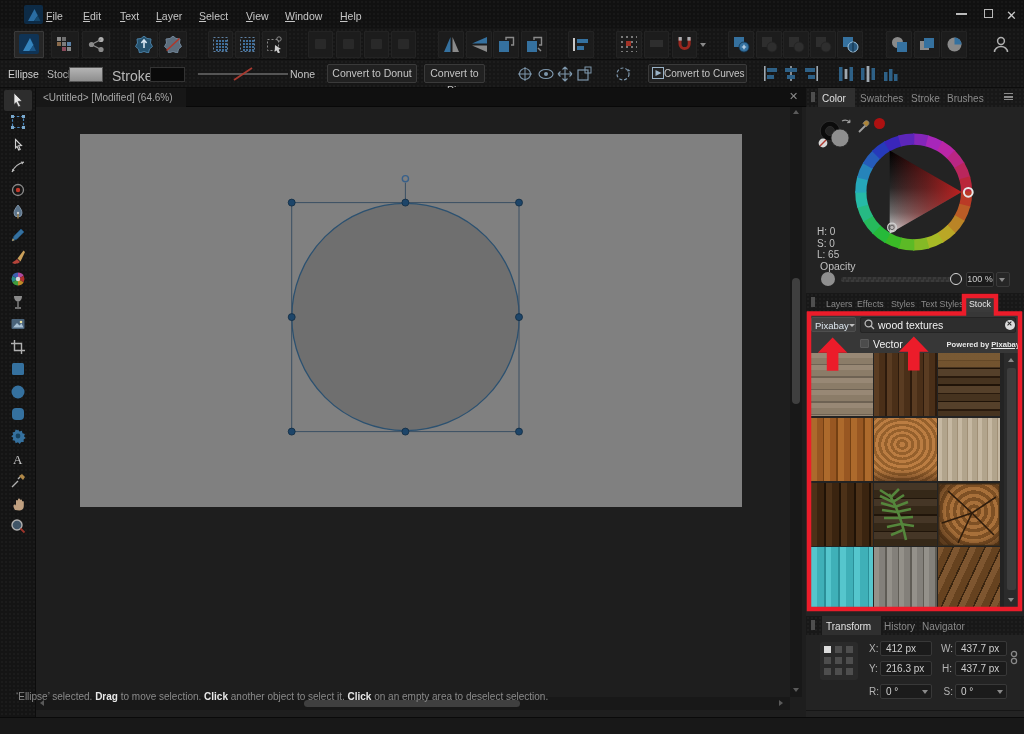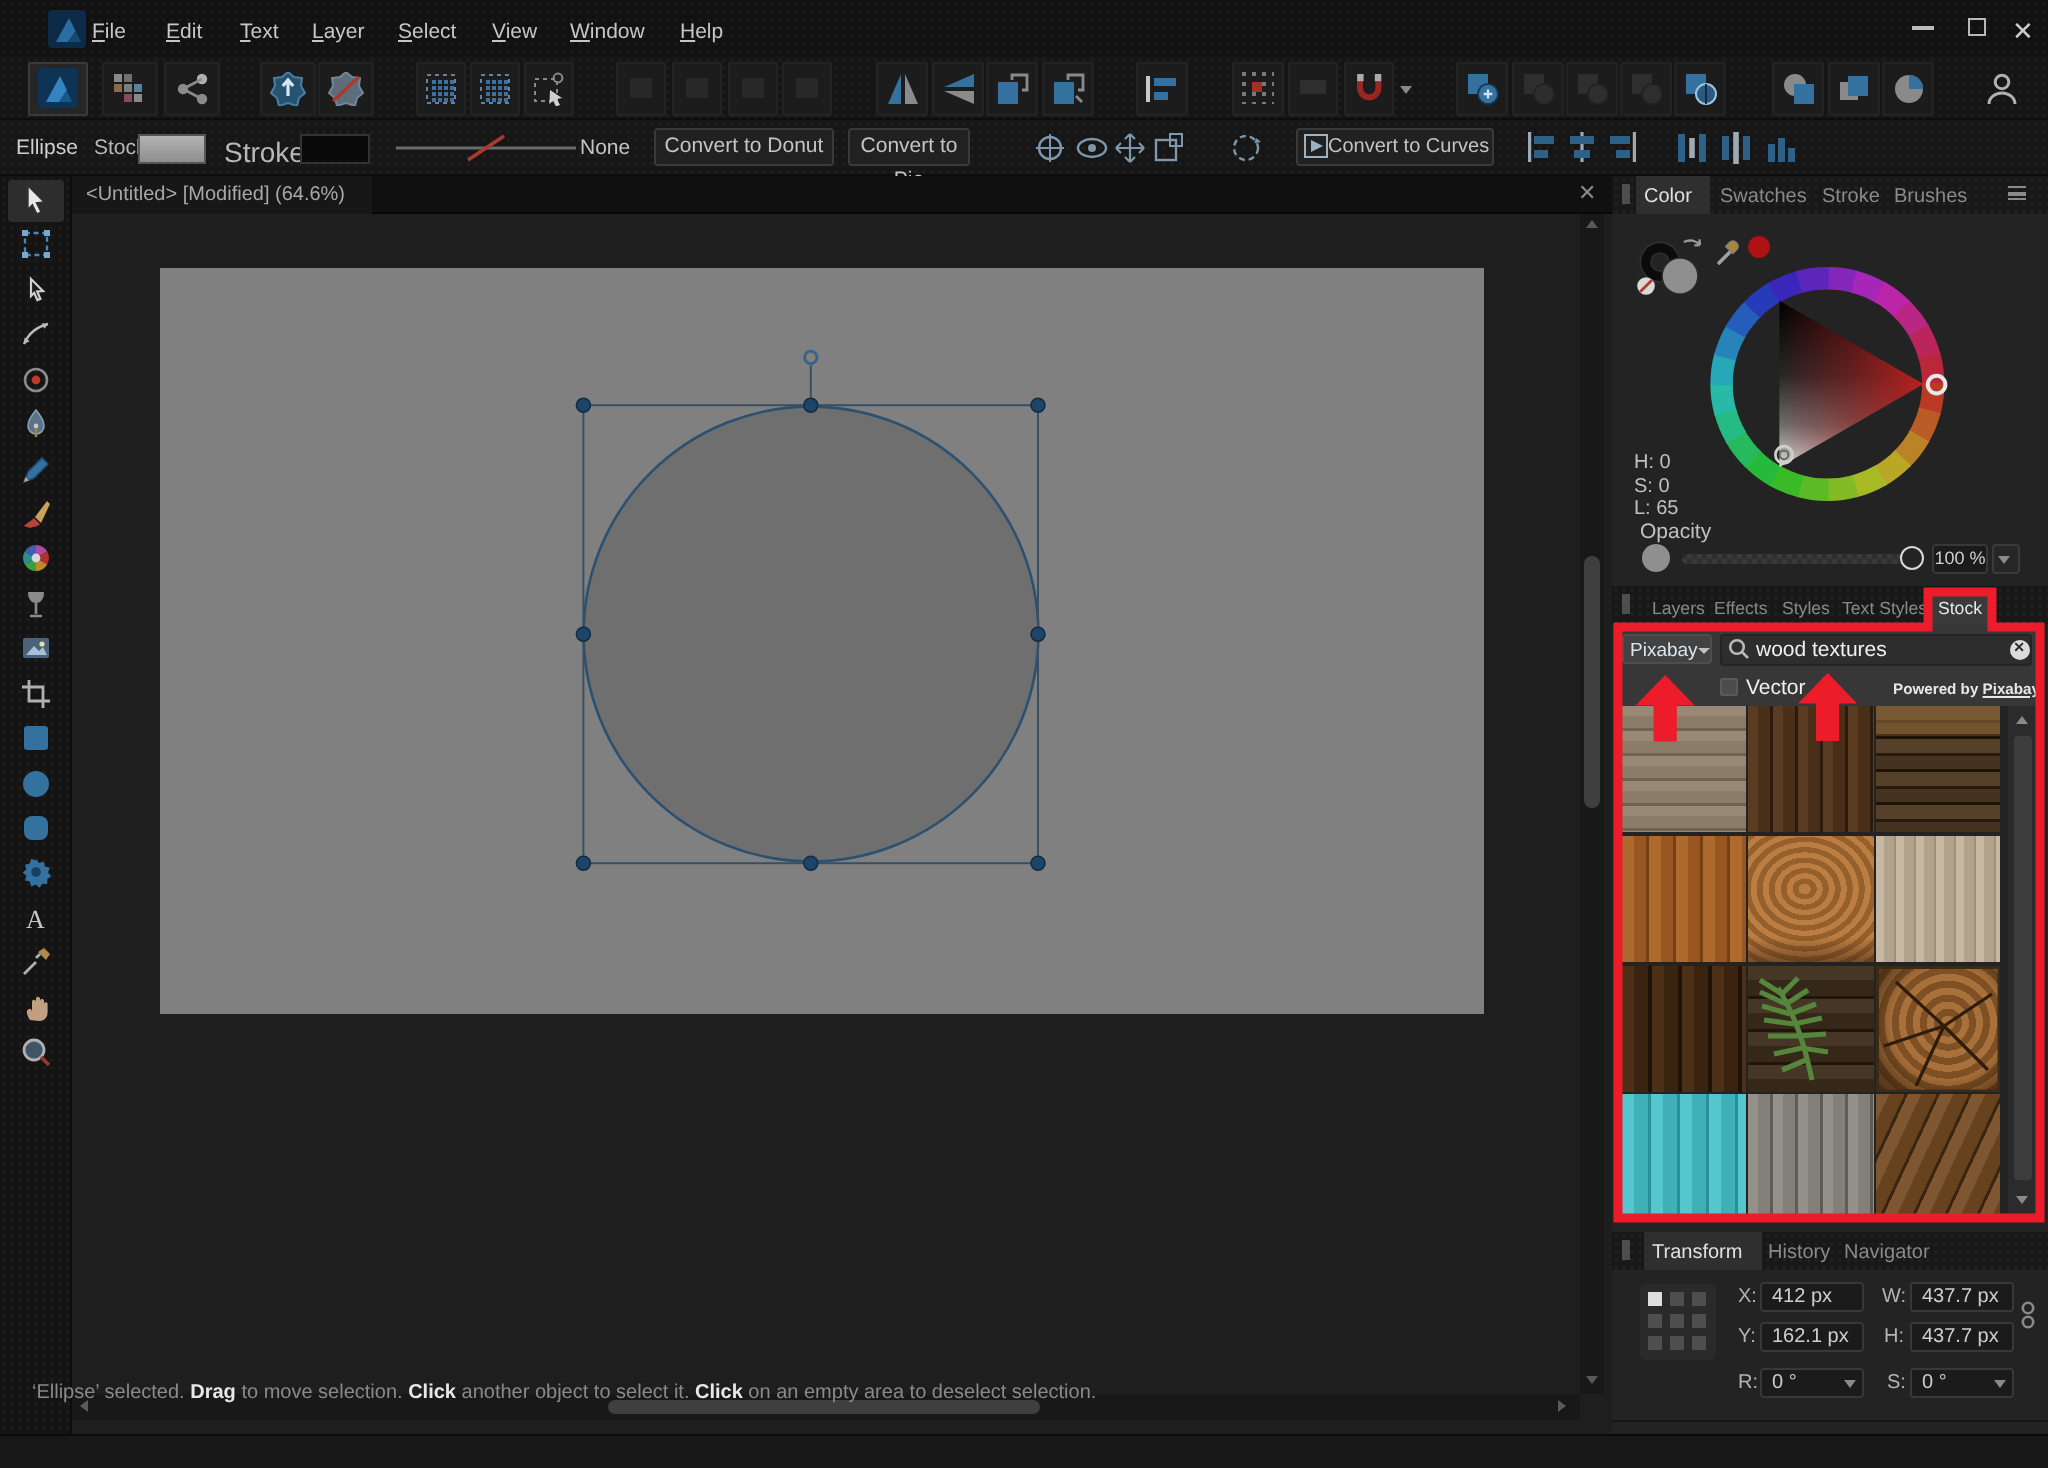--- a/index.html
+++ b/index.html
@@ -567,21 +567,21 @@
 <div class="abs" style="left:835px;top:657px;width:7px;height:7px;background:#4e4e4e"></div>
 <div class="abs" style="left:846px;top:657px;width:7px;height:7px;background:#4e4e4e"></div>
 <div class="abs" style="left:824px;top:668px;width:7px;height:7px;background:#4e4e4e"></div>
 <div class="abs" style="left:835px;top:668px;width:7px;height:7px;background:#4e4e4e"></div>
 <div class="abs" style="left:846px;top:668px;width:7px;height:7px;background:#4e4e4e"></div>
 <div class="abs" style="left:869px;top:643.0px;font-size:10px;color:#b4b4b4">X:</div>
 <div class="abs fld" style="left:880px;top:640.5px;width:52px;height:15px;font-size:10px;line-height:13px;padding-left:5px">412 px</div>
 <div class="abs" style="left:941px;top:643.0px;font-size:10px;color:#b4b4b4">W:</div>
 <div class="abs fld" style="left:955px;top:640.5px;width:52px;height:15px;font-size:10px;line-height:13px;padding-left:5px">437.7 px</div>
 <div class="abs" style="left:869px;top:663.0px;font-size:10px;color:#b4b4b4">Y:</div>
-<div class="abs fld" style="left:880px;top:660.5px;width:52px;height:15px;font-size:10px;line-height:13px;padding-left:5px">162.1 px</div>
+<div class="abs fld" style="left:880px;top:660.5px;width:52px;height:15px;font-size:10px;line-height:13px;padding-left:5px">216.3 px</div>
 <div class="abs" style="left:942px;top:663.0px;font-size:10px;color:#b4b4b4">H:</div>
 <div class="abs fld" style="left:955px;top:660.5px;width:52px;height:15px;font-size:10px;line-height:13px;padding-left:5px">437.7 px</div>
 <div class="abs" style="left:869px;top:686.0px;font-size:10px;color:#b4b4b4">R:</div>
 <div class="abs fld" style="left:880px;top:683.5px;width:52px;height:15px;font-size:10px;line-height:13px;padding-left:5px">0 °</div>
 <div class="abs" style="left:922px;top:689.5px;width:0;height:0;border-left:3.5px solid transparent;border-right:3.5px solid transparent;border-top:4px solid #8a8a8a"></div>
 <div class="abs" style="left:943.5px;top:686.0px;font-size:10px;color:#b4b4b4">S:</div>
 <div class="abs fld" style="left:955px;top:683.5px;width:52px;height:15px;font-size:10px;line-height:13px;padding-left:5px">0 °</div>
 <div class="abs" style="left:997px;top:689.5px;width:0;height:0;border-left:3.5px solid transparent;border-right:3.5px solid transparent;border-top:4px solid #8a8a8a"></div>
 <svg class="abs" style="left:1010px;top:650px" width="8" height="16">
     <circle cx="4" cy="4" r="2.6" fill="none" stroke="#8a8a8a" stroke-width="1.3"></circle>

